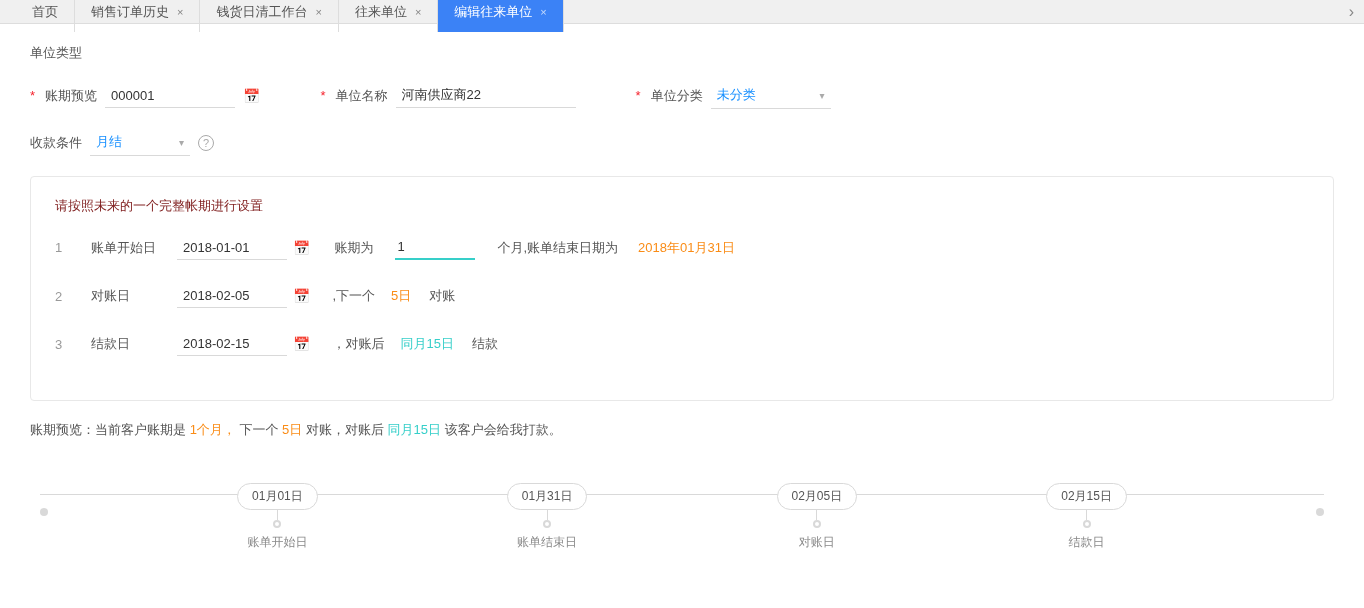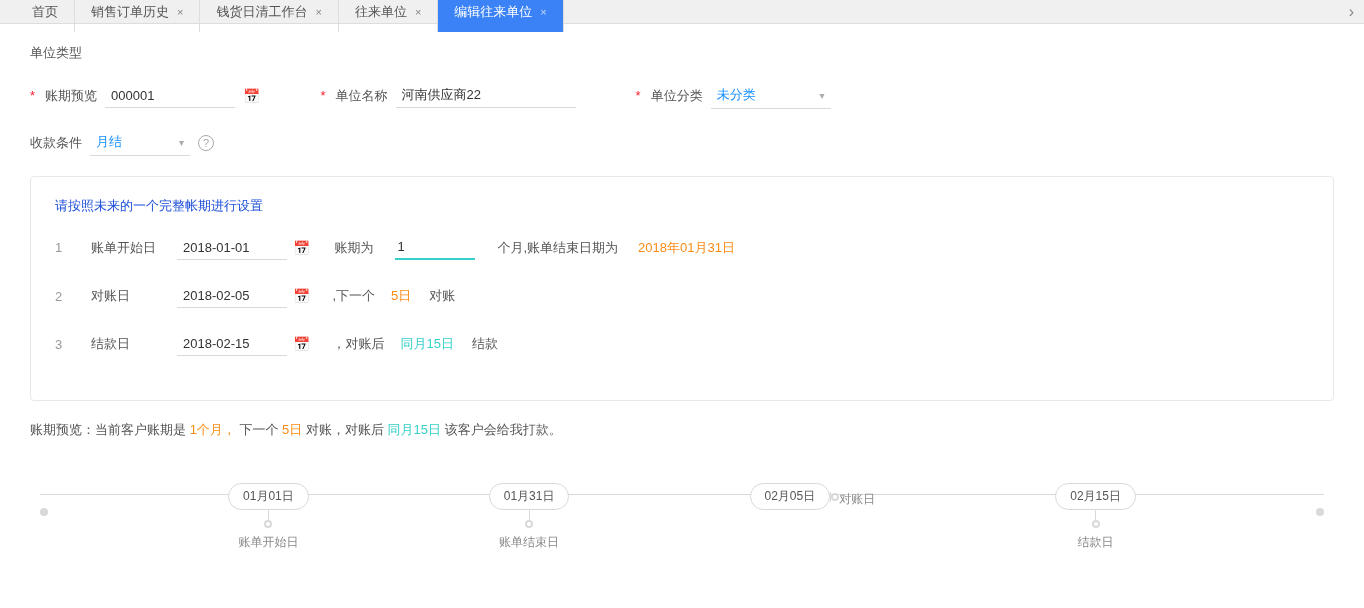--- a/index.html
+++ b/index.html
@@ -157,21 +157,21 @@
 
     
     .card {
       border: 1px solid #e8e8e8;
       border-radius: 4px;
       padding: 20px 24px;
       margin-bottom: 20px;
     }
     .card-title {
       font-size: 13px;
-      color: #1d4ed8;
+      color: #7f1d1d;
       margin-bottom: 20px;
     }
 
     
     .setting-row {
       display: flex;
       align-items: center;
       margin-bottom: 24px;
       gap: 16px;
     }
@@ -366,21 +366,21 @@
         <div style="font-size:12px;color:#888;margin-top:6px;white-space:nowrap;">账单开始日</div>
       </div>
 
       <div style="display:flex;flex-direction:column;align-items:center;">
         <div style="border:1px solid #d9d9d9;border-radius:16px;padding:4px 14px;font-size:12px;color:#555;background:#fff;white-space:nowrap;">01月31日</div>
         <div style="width:1px;height:10px;background:#d9d9d9;"></div>
         <div style="width:8px;height:8px;border-radius:50%;background:#fff;border:2px solid #d9d9d9;"></div>
         <div style="font-size:12px;color:#888;margin-top:6px;white-space:nowrap;">账单结束日</div>
       </div>
 
-      <div style="display:flex;flex-direction:row;align-items:center;">
+      <div style="display:flex;flex-direction:column;align-items:center;">
         <div style="border:1px solid #d9d9d9;border-radius:16px;padding:4px 14px;font-size:12px;color:#555;background:#fff;white-space:nowrap;">02月05日</div>
         <div style="width:1px;height:10px;background:#d9d9d9;"></div>
         <div style="width:8px;height:8px;border-radius:50%;background:#fff;border:2px solid #d9d9d9;"></div>
         <div style="font-size:12px;color:#888;margin-top:6px;white-space:nowrap;">对账日</div>
       </div>
 
       <div style="display:flex;flex-direction:column;align-items:center;">
         <div style="border:1px solid #d9d9d9;border-radius:16px;padding:4px 14px;font-size:12px;color:#555;background:#fff;white-space:nowrap;">02月15日</div>
         <div style="width:1px;height:10px;background:#d9d9d9;"></div>
         <div style="width:8px;height:8px;border-radius:50%;background:#fff;border:2px solid #d9d9d9;"></div>

